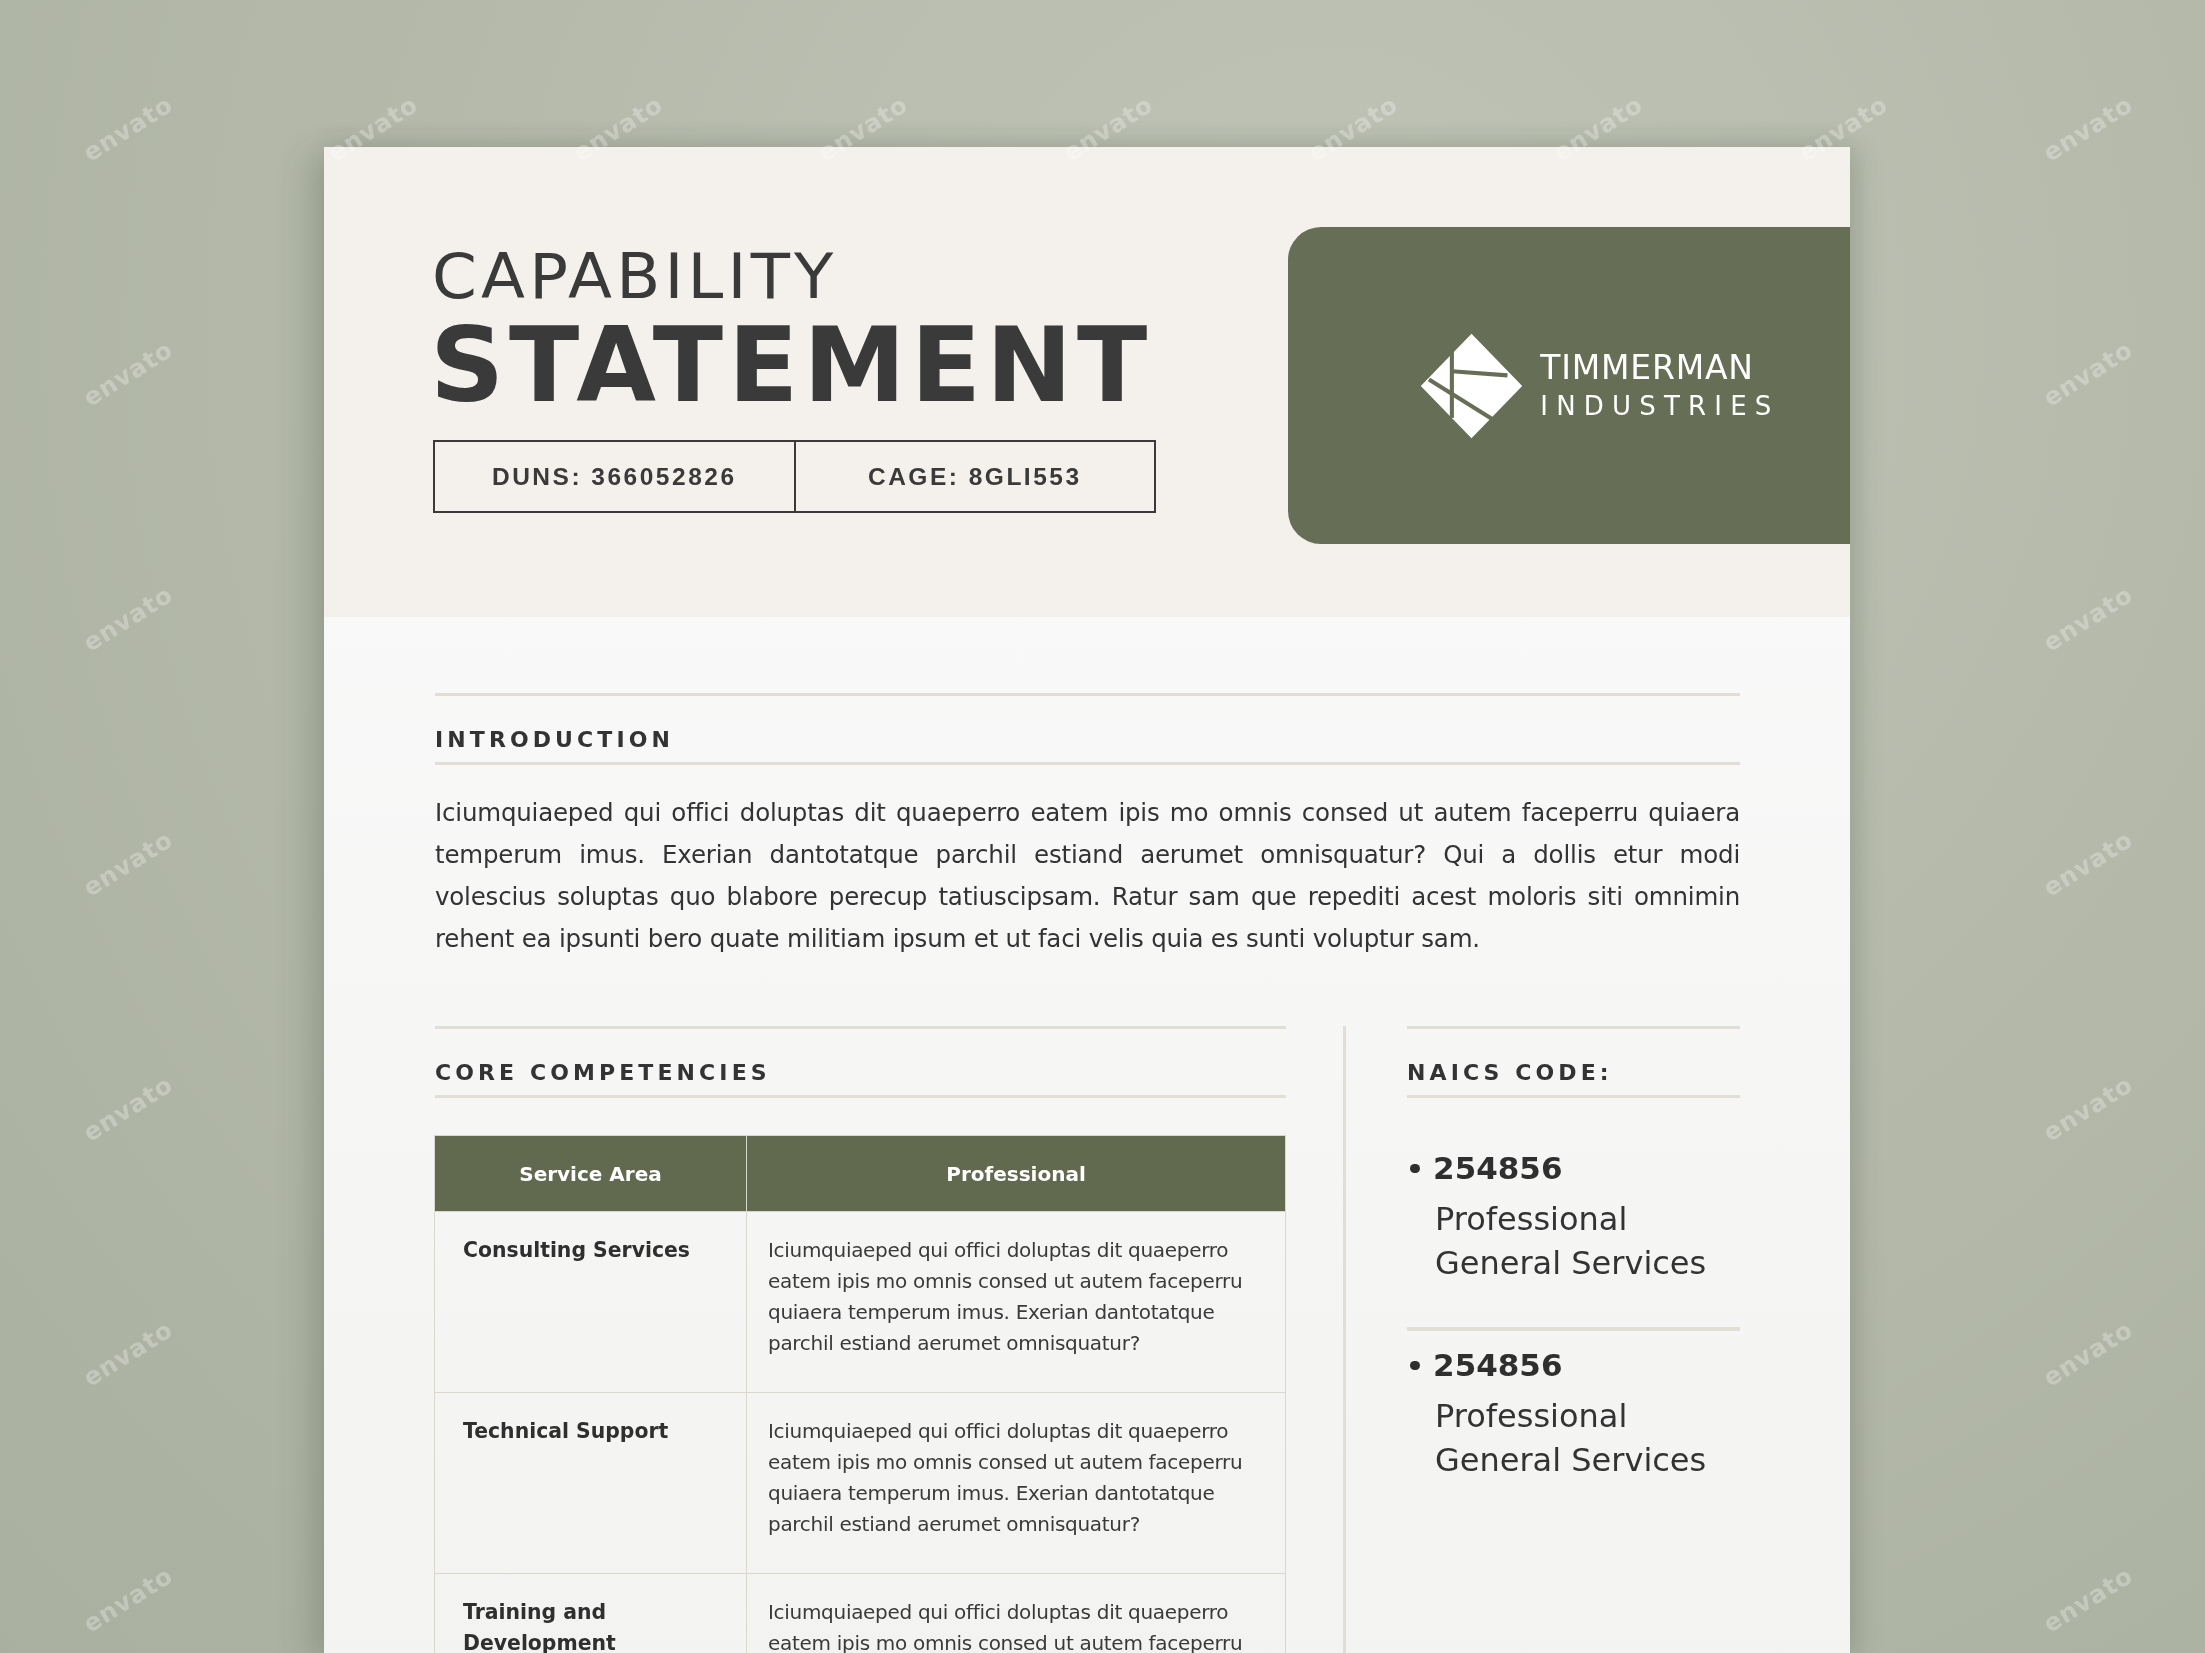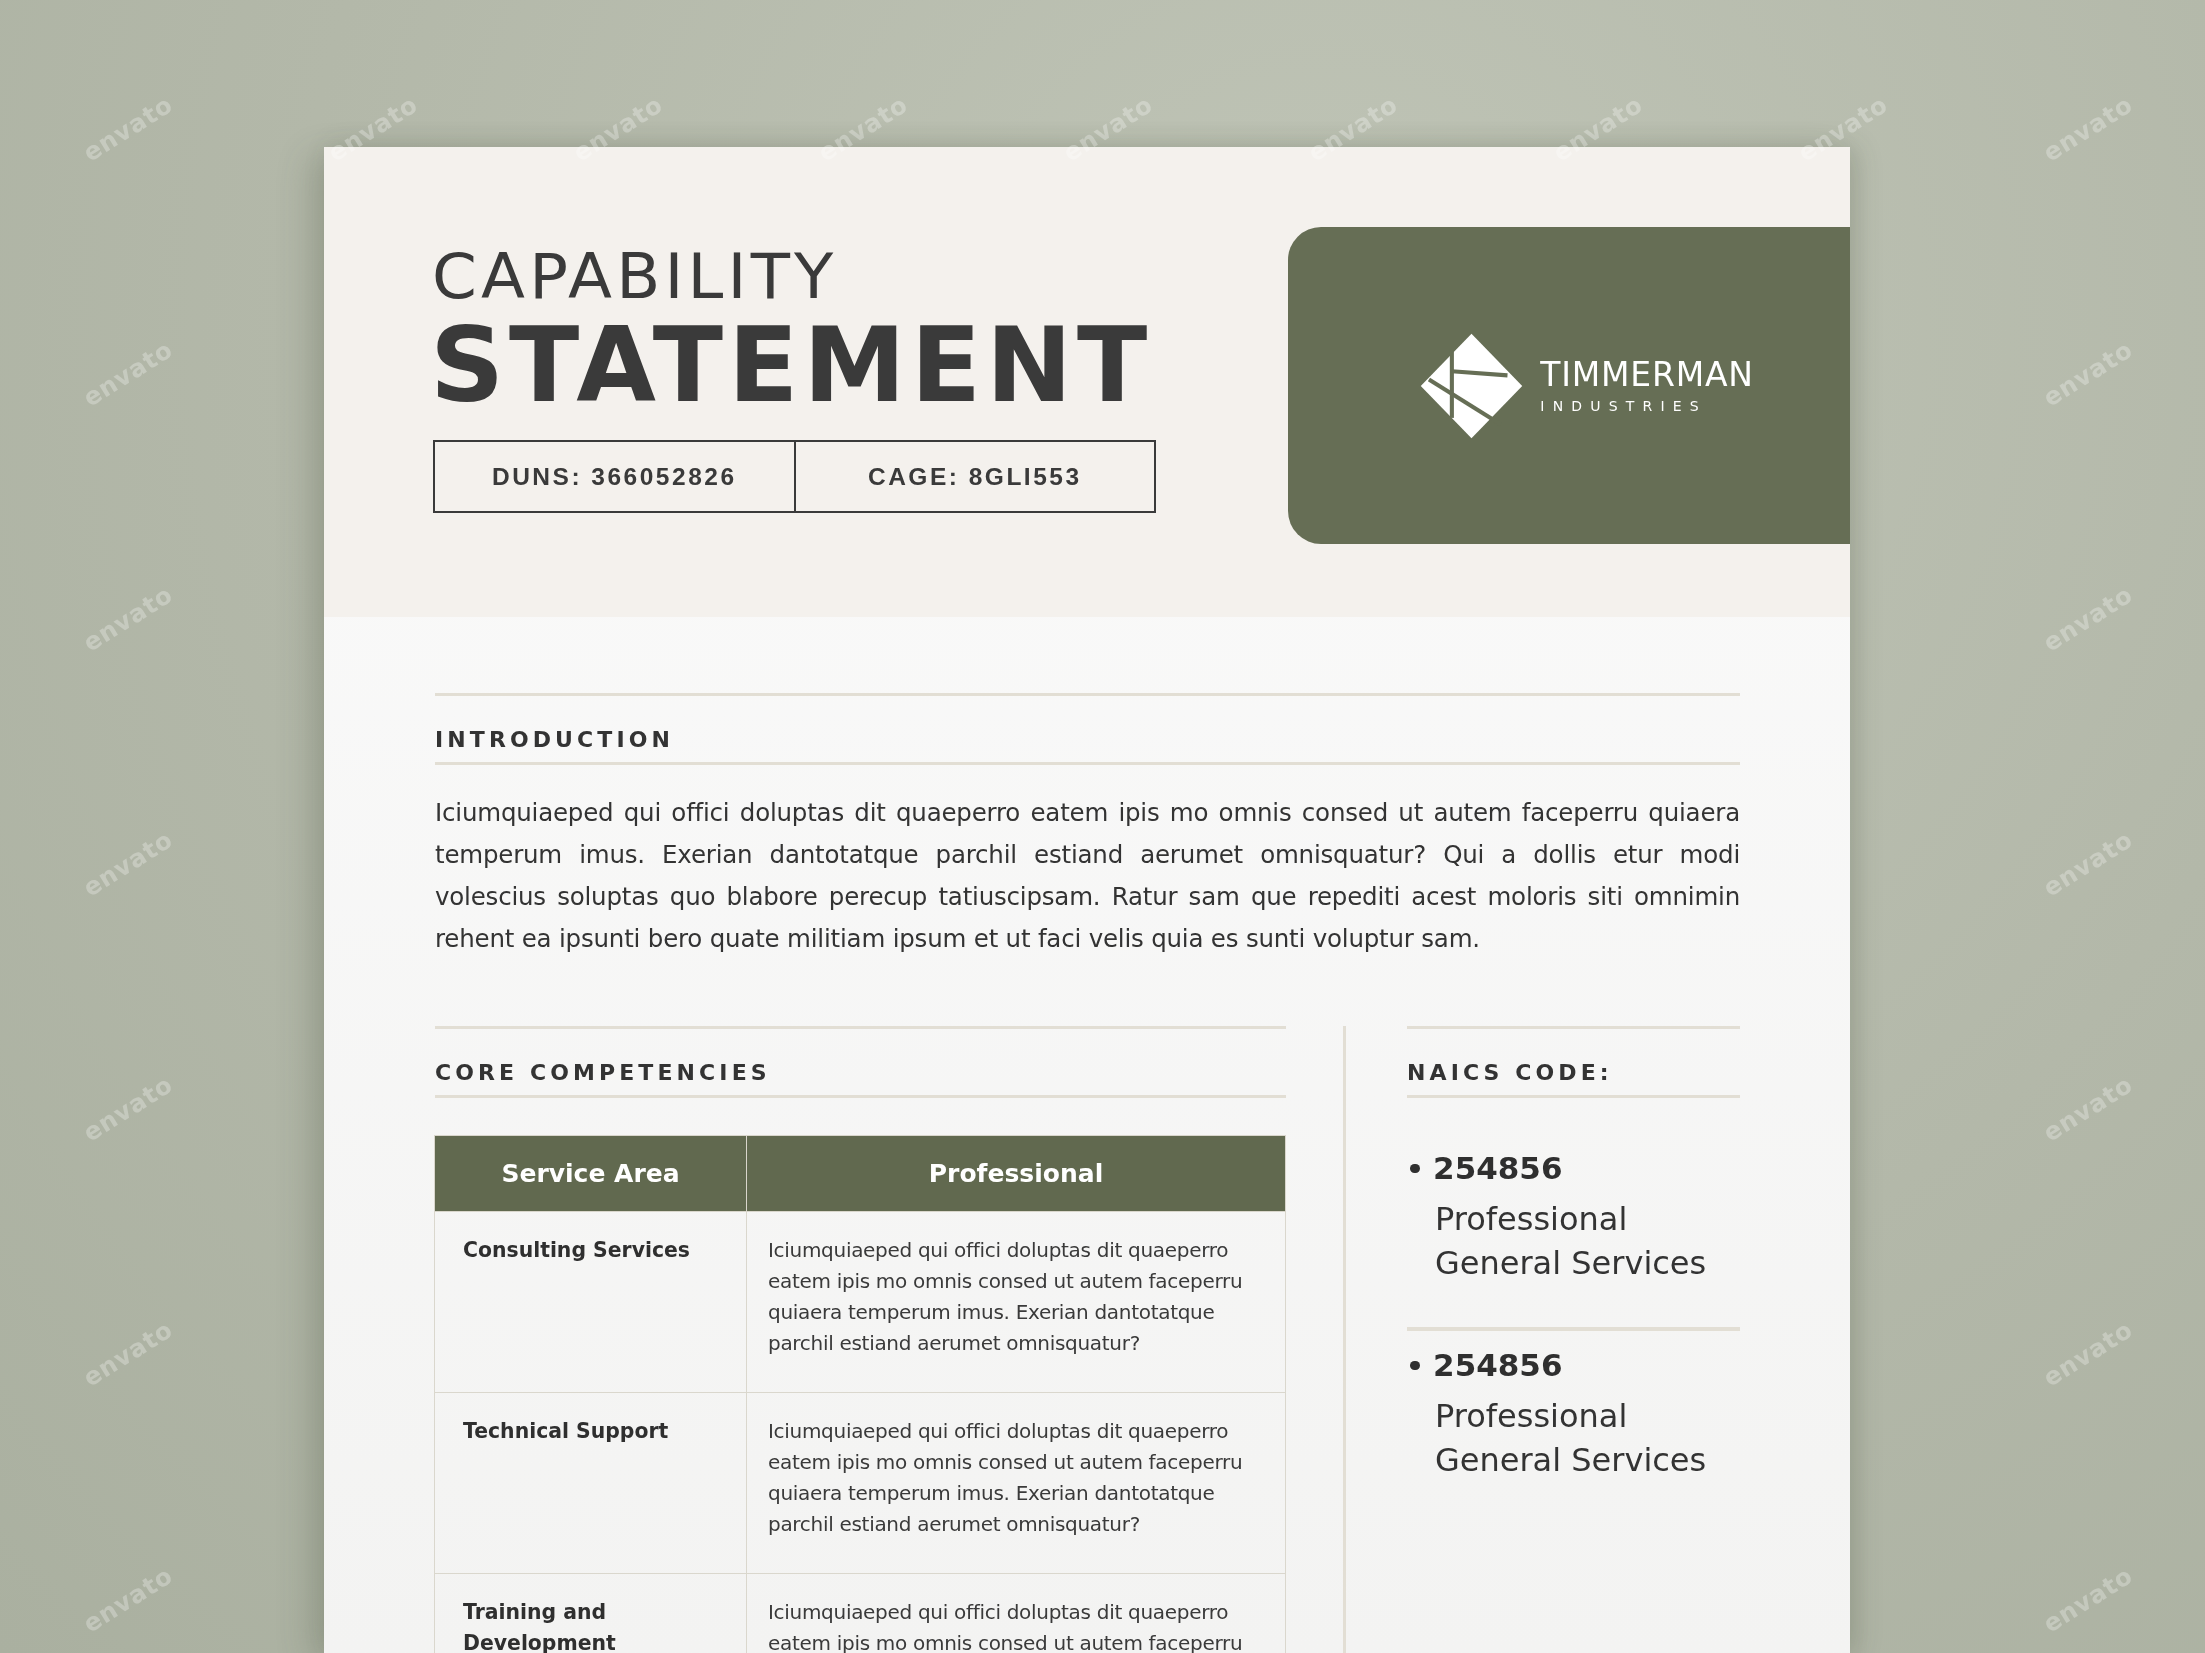--- a/index.html
+++ b/index.html
@@ -42,38 +42,38 @@
   }
   .id-cell + .id-cell { border-left: 2.5px solid #3a3a3a; }
   .brand-box {
     position: absolute; left: 964px; top: 80px; width: 562px; height: 317px;
     background: #666e55; border-radius: 33px 0 0 33px;
     display: flex; align-items: center; padding-left: 131px; box-sizing: border-box;
   }
   .brand-logo { width: 105px; height: 108px; margin-right: 16.3px; }
   .brand-text { color: #fff; }
   .brand-name { font-size: 33px; letter-spacing: 0.8px; line-height: 1.1; font-family: "DejaVu Sans", sans-serif; }
-  .brand-sub { font-size: 14px; letter-spacing: 8.2px; margin-top: 4.9px; font-family: "DejaVu Sans", sans-serif; }
+  .brand-sub { font-size: 26px; letter-spacing: 8.2px; margin-top: 4.9px; font-family: "DejaVu Sans", sans-serif; }
   .section-rule { position: absolute; height: 3.3px; background: #e2ded4; }
   .section-title {
     position: absolute; font-size: 22px; font-weight: bold; letter-spacing: 4.1px; color: #333;
     line-height: 1; font-family: "DejaVu Sans", sans-serif;
   }
   .intro-text {
     position: absolute; left: 111px; top: 645px; width: 1305px; font-size: 24.5px;
     line-height: 42px; text-align: justify; color: #333;
     font-family: "DejaVu Sans", sans-serif; letter-spacing: -0.2px;
   }
   .col-divider { position: absolute; left: 1019px; top: 879px; width: 2.5px; height: 653px; background: #e2ded4; }
   table.comp {
     position: absolute; left: 110px; top: 988px; width: 852px; border-collapse: collapse;
     font-family: "DejaVu Sans", sans-serif;
   }
   table.comp th {
-    background: #61694f; color: #fff; font-size: 25px; font-weight: bold; height: 73px;
+    background: #61694f; color: #fff; font-size: 20px; font-weight: bold; height: 73px;
     border: 1.6px solid #d9d6cc; text-align: center;
   }
   table.comp td {
     border: 1.6px solid #dad7cd; vertical-align: top; padding: 23px 28px 33px 28px; height: 114px;
   }
   table.comp td.area { width: 255px; font-size: 20.4px; font-weight: bold; line-height: 31px; color: #2f2f2f; }
   table.comp td.desc { font-size: 20px; line-height: 31px; color: #3a3a3a; padding-left: 21px; padding-right: 14.7px; letter-spacing: -0.3px; }
   .naics-list { position: absolute; left: 1083px; top: 993px; width: 333px; }
   .naics-item { position: relative; height: 197px; }
   .naics-item + .naics-item::before {

